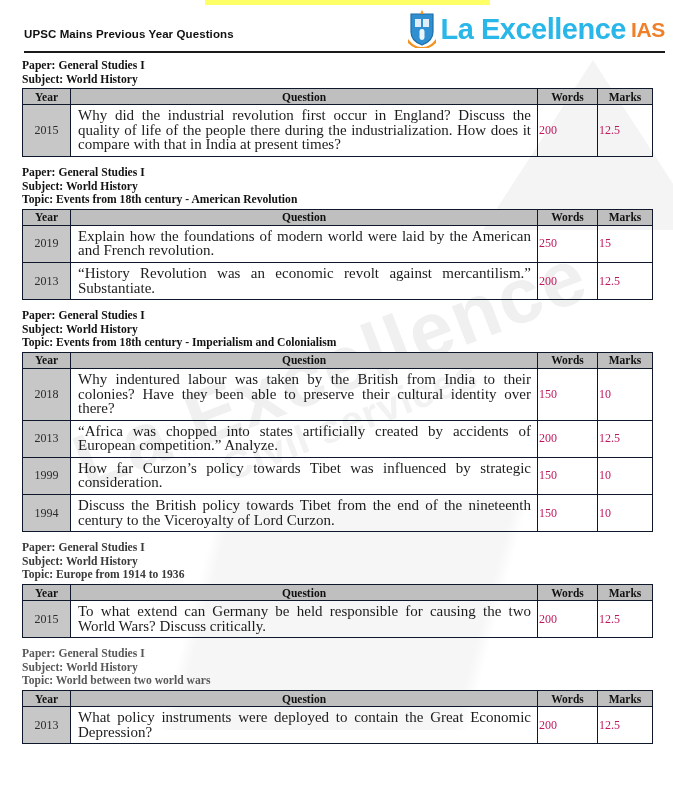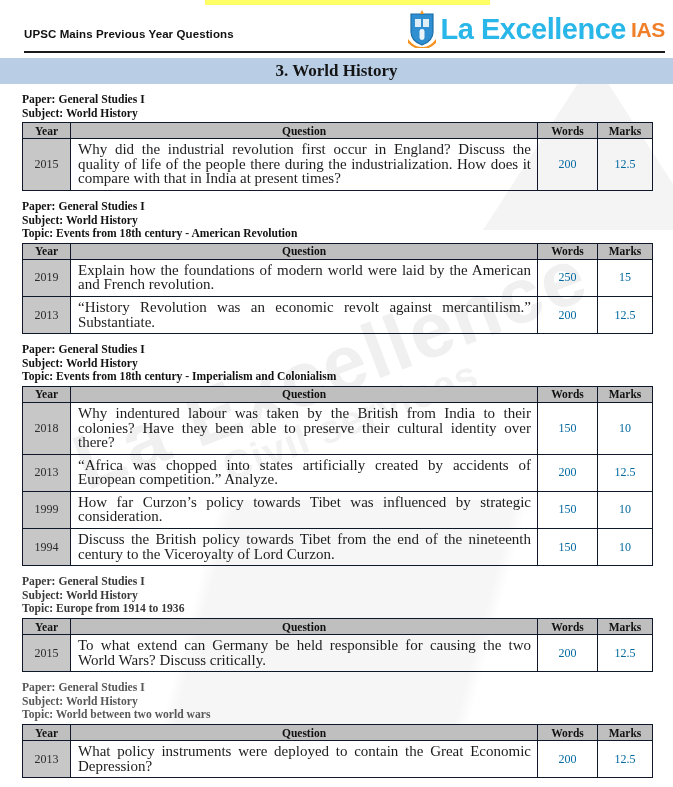--- a/index.html
+++ b/index.html
@@ -189,23 +189,22 @@
   td.c-q {
     padding: 3px 6px 4px 7px;
     font-size: 15px;
     line-height: 14.6px;
     text-align: justify;
     text-align-last: left;
     color: #1c1c1c;
     background: transparent;
   }
   td.c-words, td.c-marks {
-    text-align: center;
     font-size: 12px;
-    color: #0369a1;
+    color: #be185d;
     background: transparent;
   }
 </style>
 </head>
 <body>
 
 <div class="wm-tri"></div>
 <div class="wm-band"></div>
 <div class="watermark">
   <span>La Excellence</span>
@@ -232,21 +231,20 @@
           <path d="M15 0 L17 4 H13 Z" fill="#f39322"></path>
         </svg>
       </span>
       <span class="logo-text">La Excellence</span>
       <span class="logo-ias">IAS</span>
     </div>
 
     <div class="hdr-rule"></div>
   </div>
 
-  <div class="banner">3. World History</div>
 
   <div class="block">
     <div class="meta">Paper: General Studies I</div>
     <div class="meta">Subject: World History</div>
     <table class="q">
       <thead>
         <tr>
           <th class="c-year">Year</th>
           <th class="c-q">Question</th>
           <th class="c-words">Words</th>

